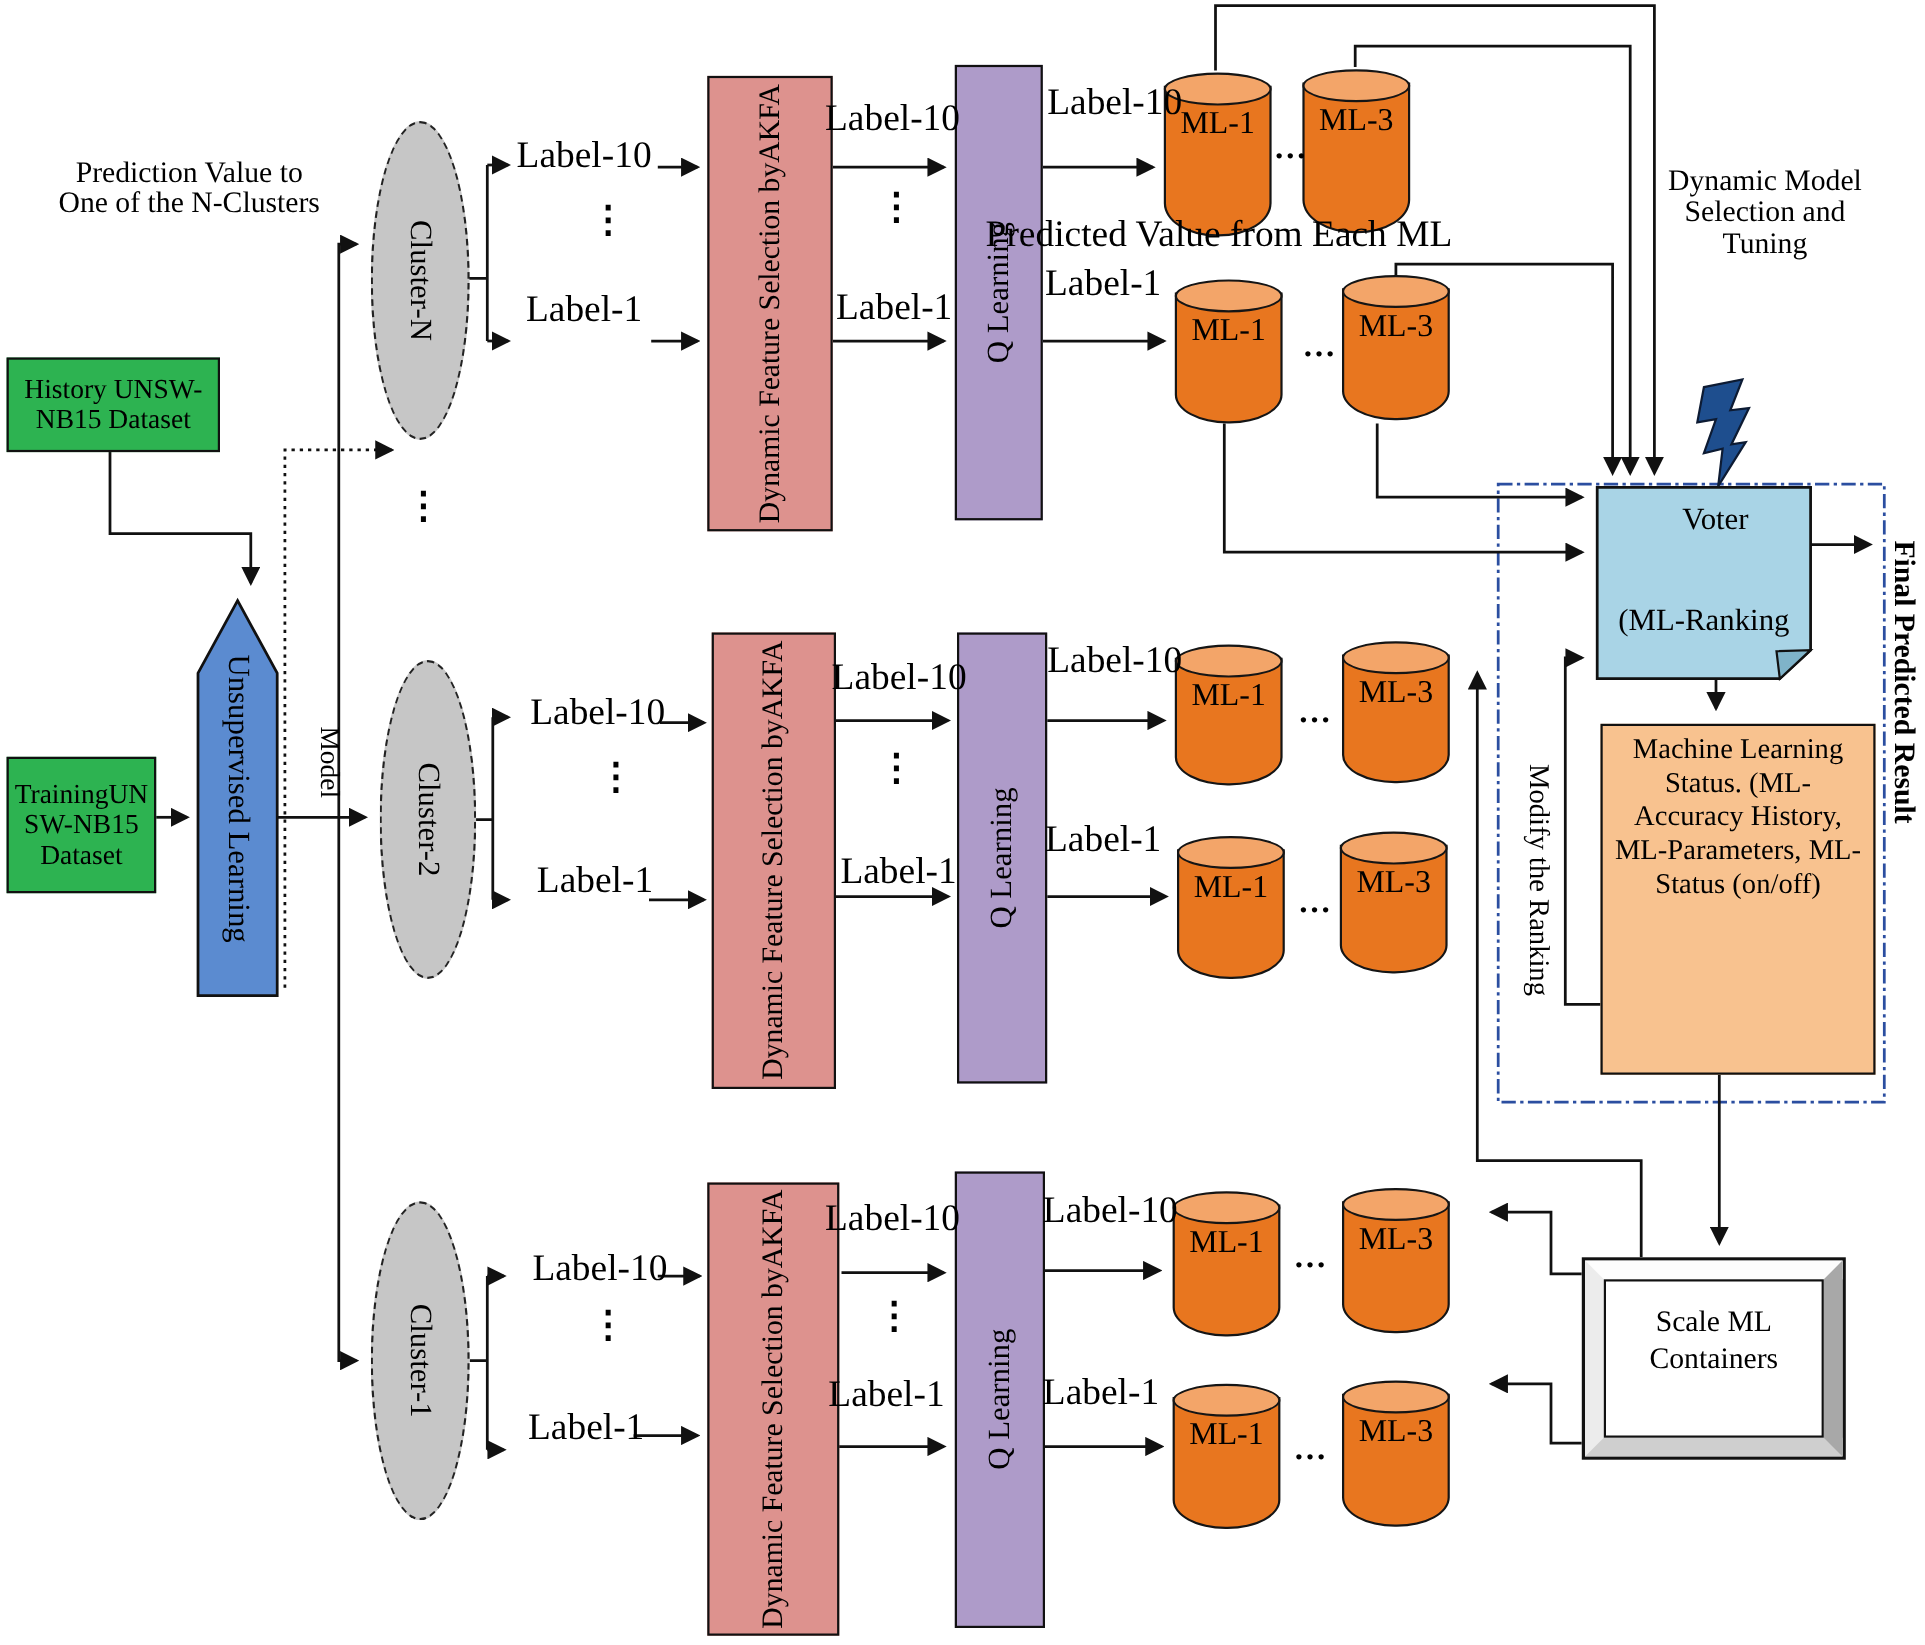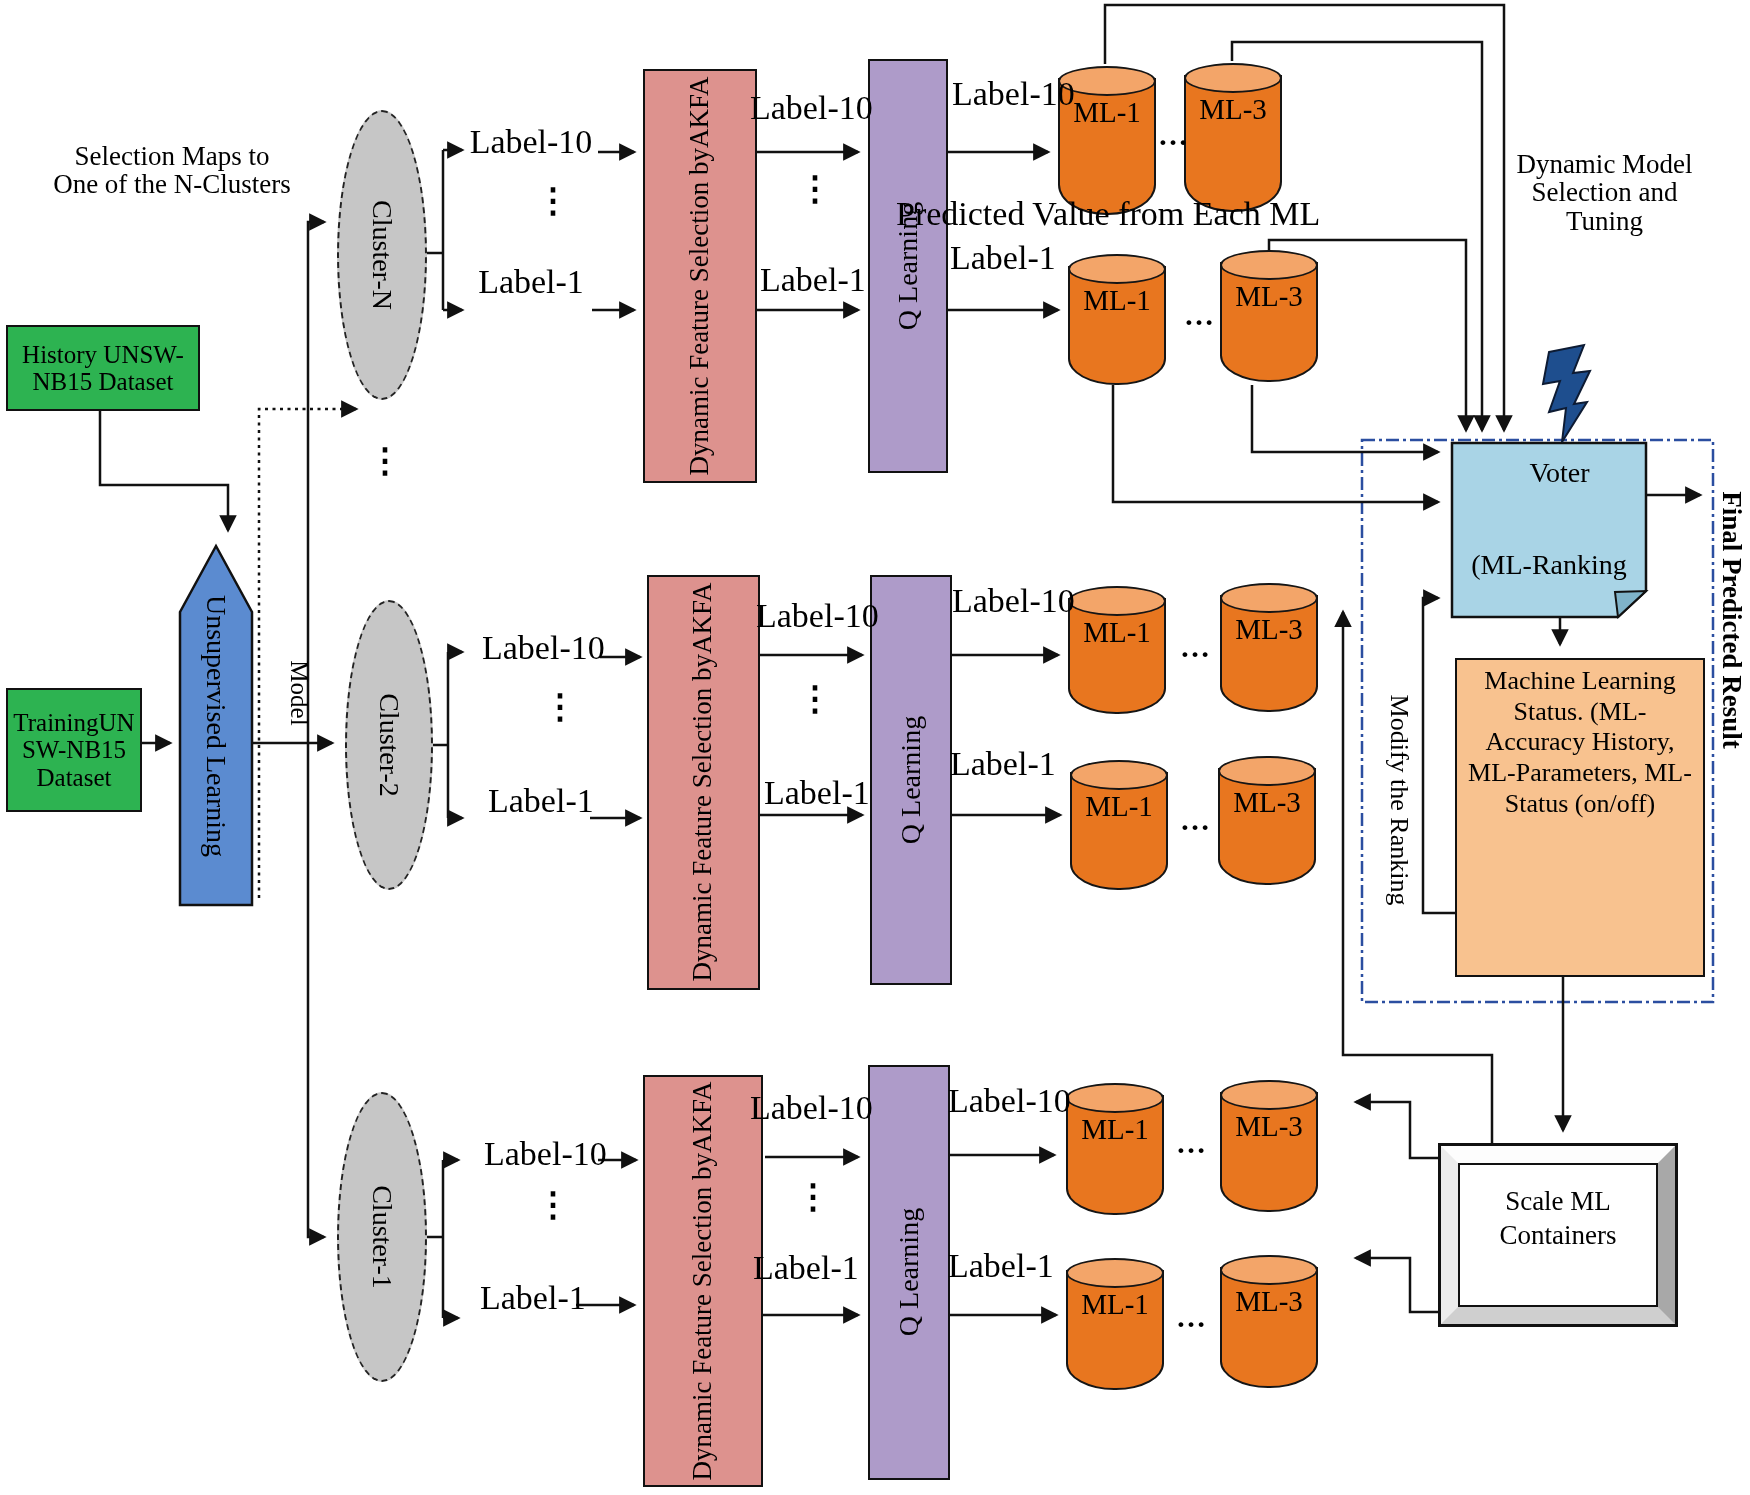--- a/index.html
+++ b/index.html
@@ -100,21 +100,21 @@
     </g>
 
     <path d="M180 612 L216 546 L252 612 V905 H180 Z" fill="#5b8bd0" stroke="#111" stroke-width="2.5"></path>
 
     <path d="M1452 443 H1646 V591 L1618 617 H1452 Z" fill="#a9d4e6" stroke="#111" stroke-width="2.5"></path>
     <path d="M1646 591 L1618 617 L1615 592 Z" fill="#7fb3c9" stroke="#111" stroke-width="2"></path>
 
     <path d="M1549 352 L1584 345 L1573 373 L1590 371 L1574 404 L1587 402 L1562 442 L1566 408 L1549 412 L1560 381 L1543 384 Z" fill="#1e4e8e" stroke="#0d1b33" stroke-width="2"></path>
   </svg>
 
-  <div class="lbl wrap" style="left:52px;top:142px;width:240px;font-size:27px">Selection Maps to One of the N-Clusters</div>
+  <div class="lbl wrap" style="left:52px;top:142px;width:240px;font-size:27px">Prediction Value to One of the N-Clusters</div>
   <div class="lbl" style="left:896px;top:196px;width:345px">Predicted Value from Each ML</div>
   <div class="lbl wrap" style="left:1512px;top:150px;width:185px;font-size:27px">Dynamic Model Selection and Tuning</div>
 
   <div class="box flex green" style="left:6px;top:325px;width:194px;height:86px;font-size:25px;line-height:1.1">History UNSW-NB15 Dataset</div>
   <div class="box flex green wrap" style="left:6px;top:688px;width:136px;height:124px;font-size:25px;line-height:1.1;word-break:break-word">TrainingUNSW-NB15 Dataset</div>
 
   <div class="rot r90" style="left:51px;top:706px;width:330px;height:40px;font-size:28px;left:51px">Unsupervised Learning</div>
   <div class="rot r90" style="left:254px;top:678px;width:90px;height:30px;font-size:25px">Model</div>
 
   <div class="ell" style="left:337px;top:110px;width:90px;height:290px"></div>

